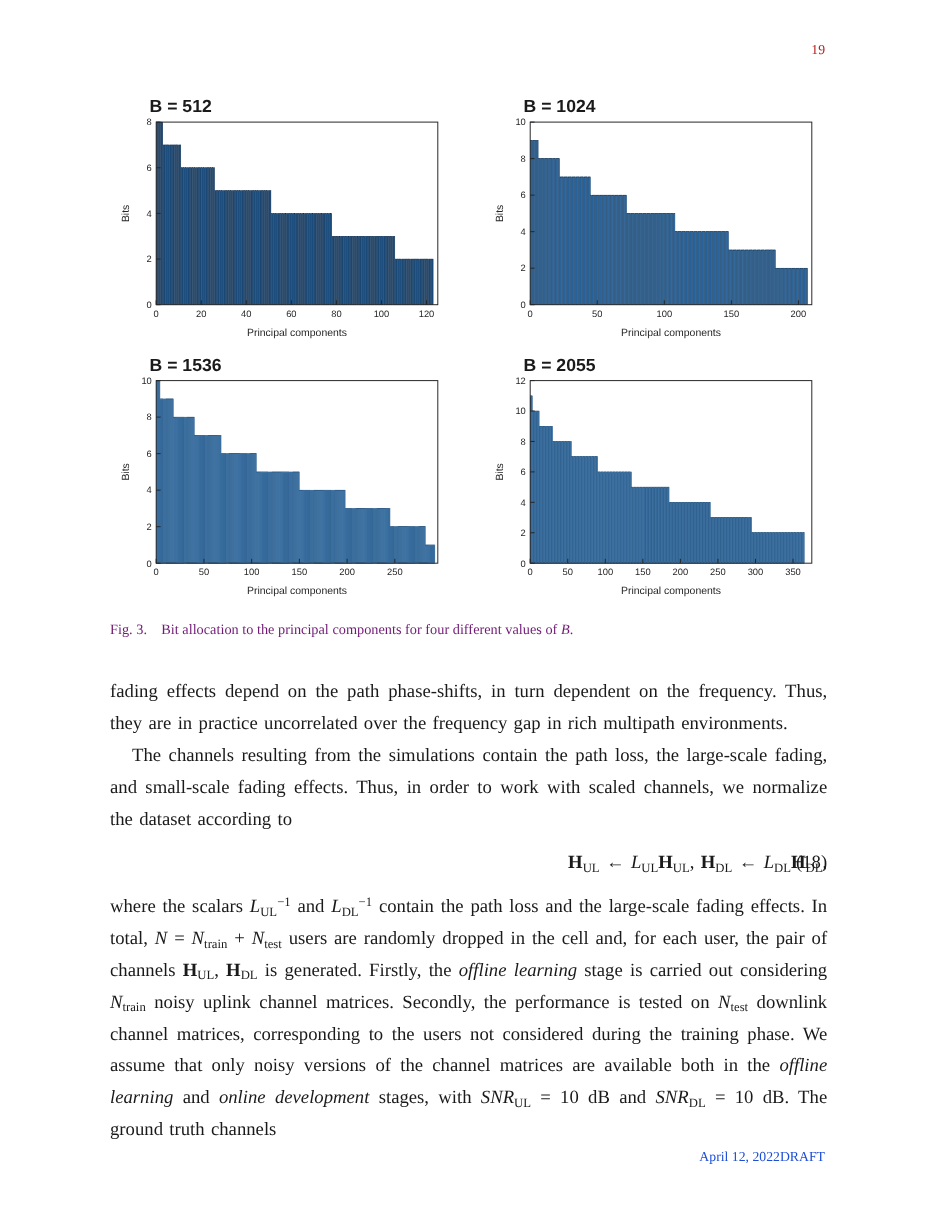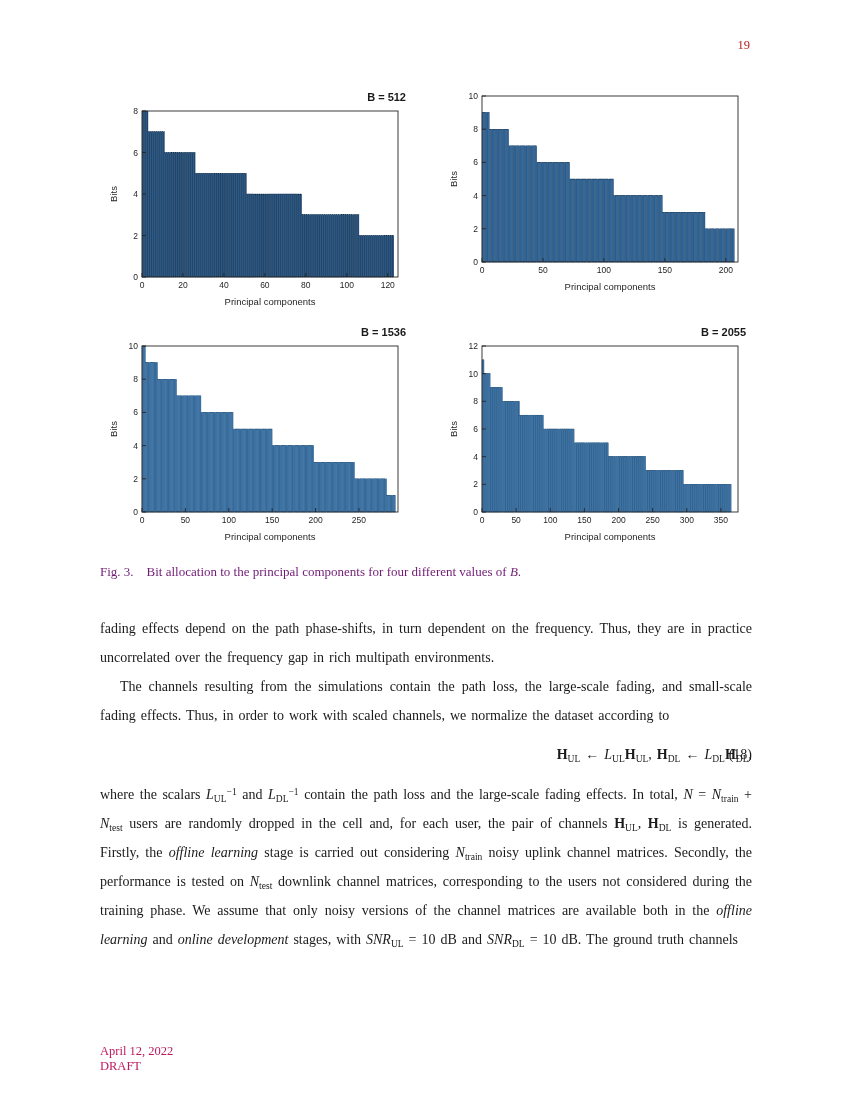--- a/index.html
+++ b/index.html
@@ -20,47 +20,47 @@
   .charts-grid {
     display:grid;
     grid-template-columns:300px 300px;
     column-gap:40px;
     row-gap:14px;
     margin-left:6px;
   }
   .chart { width:300px; }
   .chart-title {
     font-family:"Liberation Sans","DejaVu Sans",sans-serif;
-    font-weight:bold; font-size:11px; color:#1a1a1a;
-    text-align:right; padding-left:30px; height:15px; line-height:15px;
+    font-weight:bold; font-size:16px; color:#1a1a1a;
+    text-align:left; padding-left:30px; height:15px; line-height:15px;
   }
   .chart-plot svg { display:block; font-family:"Liberation Sans","DejaVu Sans",sans-serif; }
   .caption {
     margin-top:18px; margin-left:0px;
     font-size:13px; color:#701a75;
   }
   .body-text {
     position:absolute; top:614px; left:100px; width:652px;
-    font-size:14px; line-height:29px; text-align:justify;
+    font-size:17px; line-height:29px; text-align:justify;
     word-spacing:1.5px;
   }
   .body-text p { margin:0; }
   .body-text p.indent { text-indent:20px; }
   .equation {
     position:relative; text-align:right;
     margin:10px 0 10px 0; line-height:30px;
   }
   .eq-number { position:absolute; right:0; top:0; }
   sub, sup { font-size:68%; line-height:0; }
   sub { vertical-align:-0.3em; }
   sup { vertical-align:0.45em; }
   .footer {
     position:absolute; left:100px; right:100px; top:1044px;
-    display:flex; justify-content:flex-start;
-    font-size:12.5px; color:#be185d;flex-direction:column;
+    display:flex; justify-content:flex-end;
+    font-size:12.5px; color:#1d4ed8;
   }
 </style>
 </head>
 <body>
 
 <div class="page">
 
   <div class="page-number">19</div>
 
   <div class="figure-block">
@@ -224,20 +224,21 @@
                 <text x="32" y="50.5" text-anchor="end">6</text>
                 <text x="32" y="9" text-anchor="end">8</text>
               </g>
               <text x="164" y="200" text-anchor="middle" font-size="9.5" fill="#262626">Principal components</text>
               <text x="11" y="89" text-anchor="middle" font-size="9.5" fill="#262626" transform="rotate(-90 11 89)">Bits</text>
             </svg>
           </div>
       </div>
 
       <div class="chart">
+        <div class="chart-title">B = 1024</div>
         <div class="chart-plot">
             <svg width="300" height="206" viewBox="0 0 300 206">
               <g fill="#2f74b5" stroke="#173a5c" stroke-width="0.4">
                 <rect x="36.09752380952381" y="22.599999999999994" width="1.024" height="149.4"></rect>
                 <rect x="37.31657142857143" y="22.599999999999994" width="1.024" height="149.4"></rect>
                 <rect x="38.53561904761904" y="22.599999999999994" width="1.024" height="149.4"></rect>
                 <rect x="39.754666666666665" y="22.599999999999994" width="1.024" height="149.4"></rect>
                 <rect x="40.97371428571428" y="22.599999999999994" width="1.024" height="149.4"></rect>
                 <rect x="42.1927619047619" y="22.599999999999994" width="1.024" height="149.4"></rect>
                 <rect x="43.411809523809524" y="39.19999999999999" width="1.024" height="132.8"></rect>

